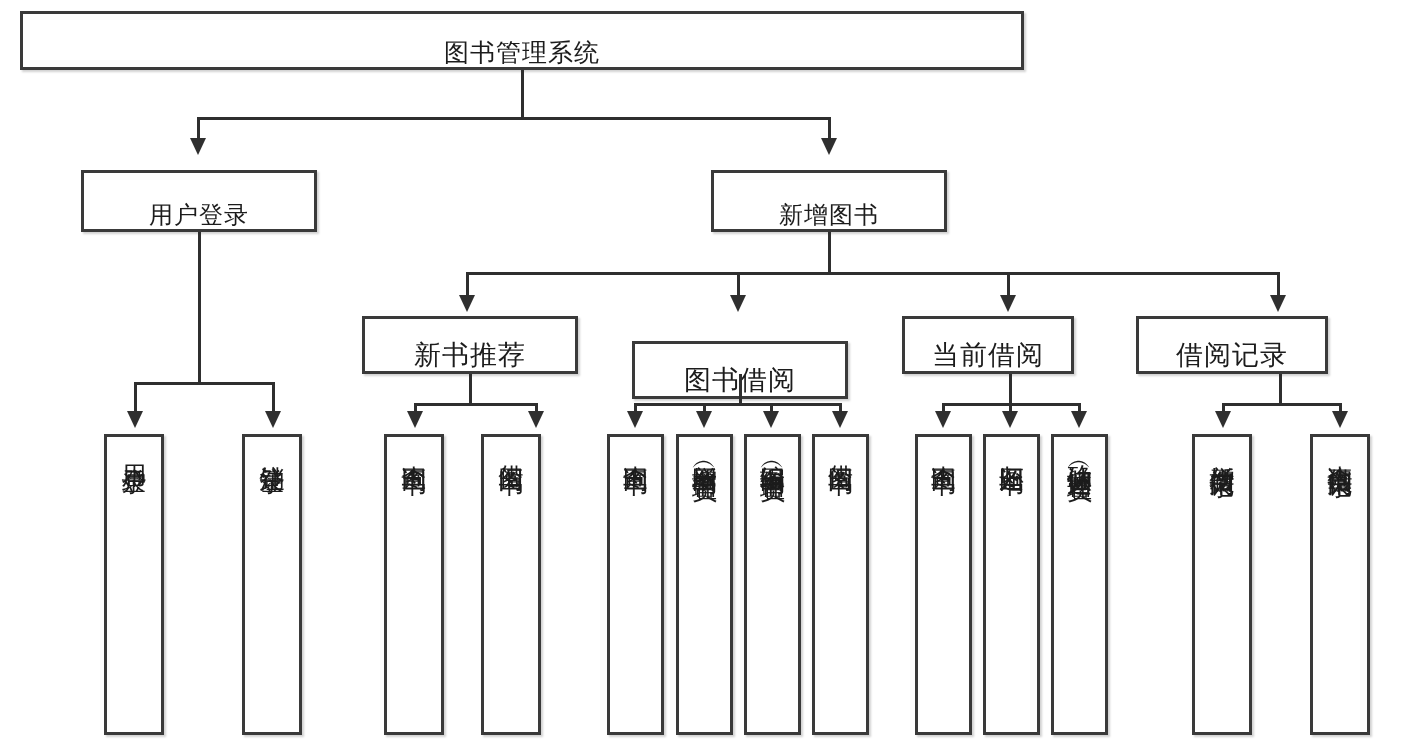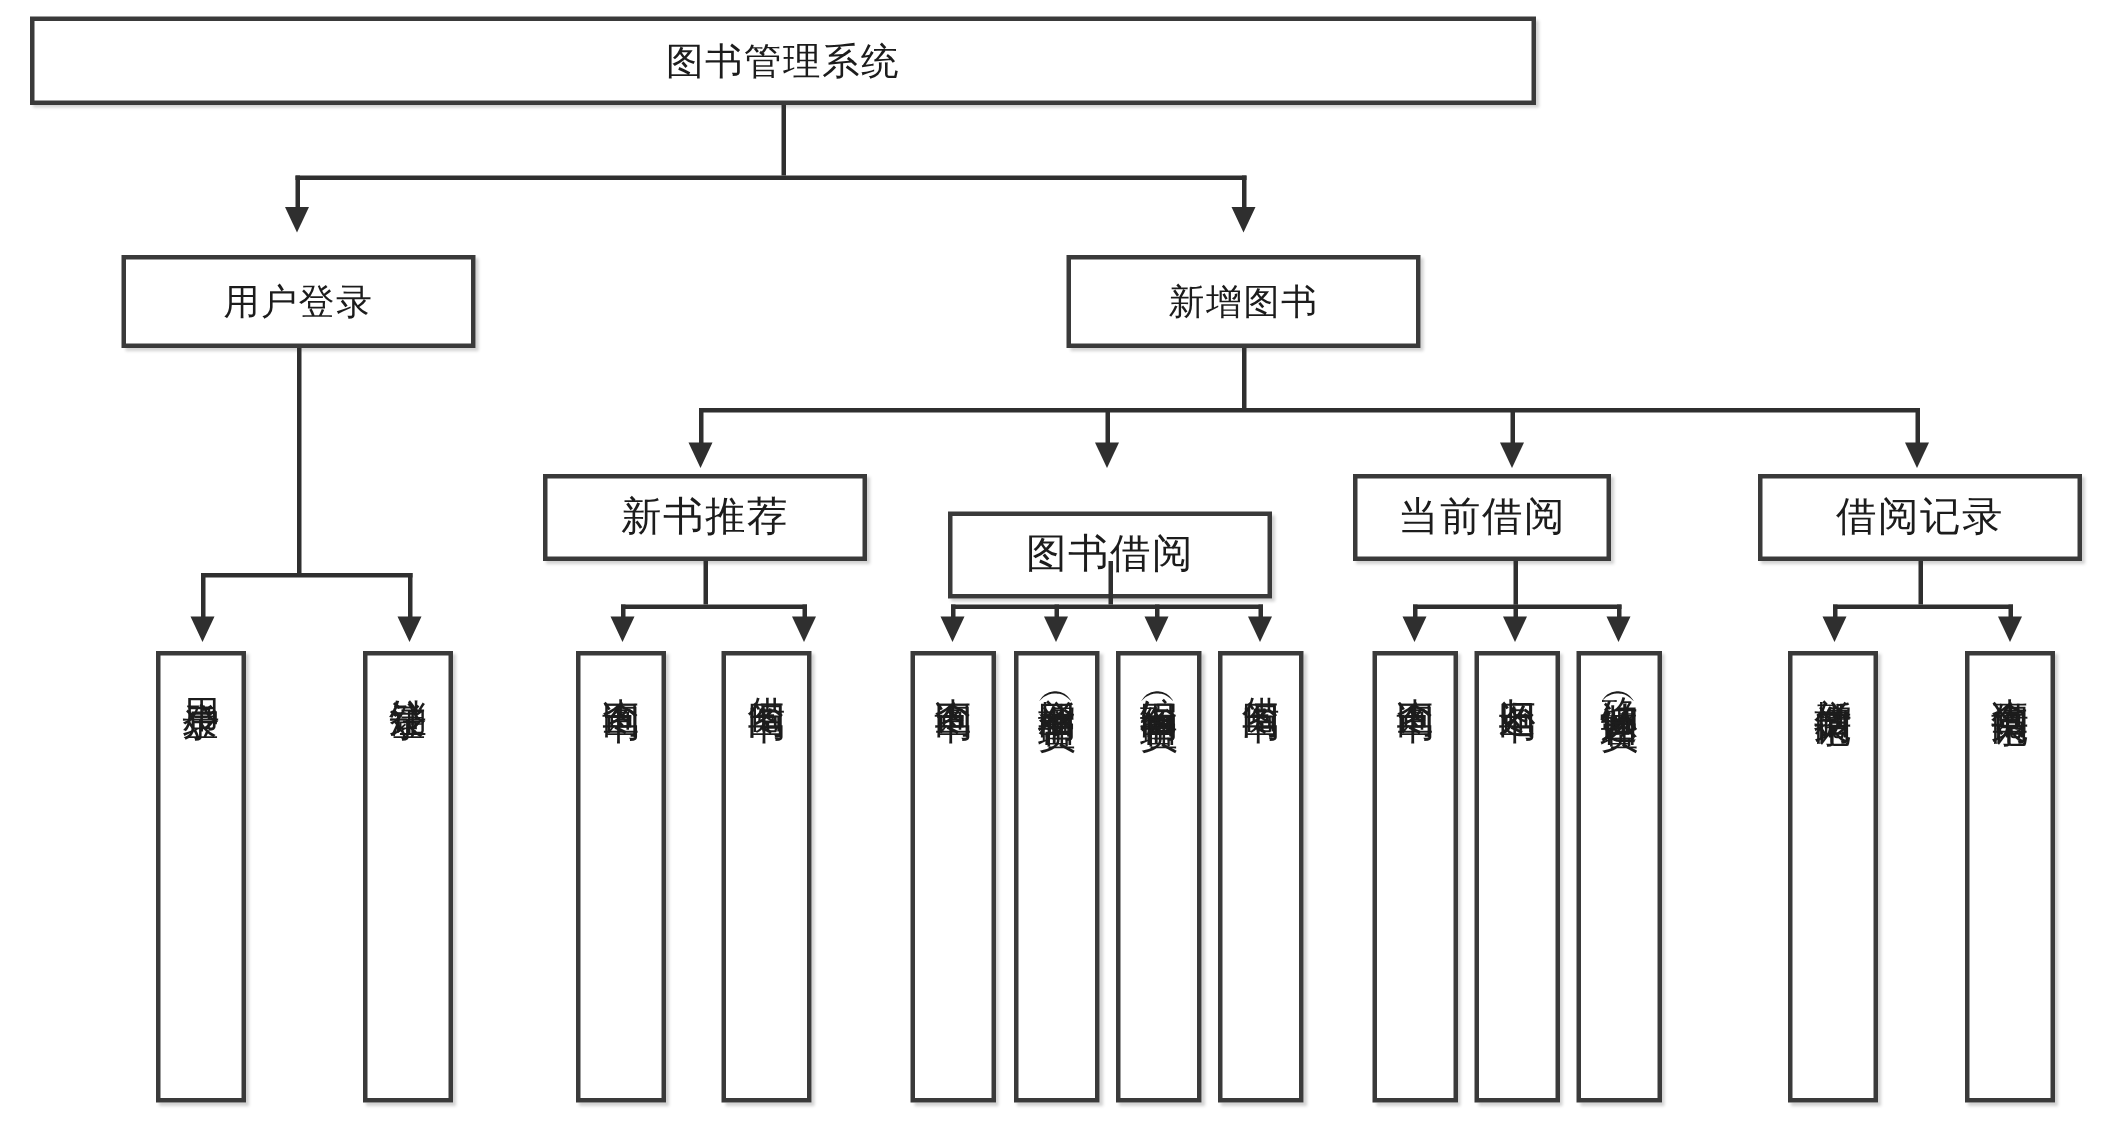--- a/index.html
+++ b/index.html
@@ -16,21 +16,21 @@
     background:#ffffff;
     overflow:hidden;
   }
   
   .node{
     position:absolute;
     box-sizing:border-box;
     border:3px solid #3a3a3a;
     background:#ffffff;
     display:flex;
-    align-items:center;
+    align-items:flex-end;
     justify-content:center;
     box-shadow:2px 2px 2px rgba(0,0,0,0.18);
   }
   .node .txt{
     display:block;
     line-height:1.18;
     letter-spacing:1px;
     white-space:nowrap;
     color:#1c1c1c;
   }
@@ -124,21 +124,21 @@
 
   <div class="node lvl2" style="left:362px;top:316px;width:216px;height:58px;">
     <span class="txt">新书推荐</span>
   </div>
   <div class="node lvl2" style="left:632px;top:316px;width:216px;height:58px;margin-top:25px;">
     <span class="txt">图书借阅</span>
   </div>
   <div class="node lvl2" style="left:902px;top:316px;width:172px;height:58px;">
     <span class="txt">当前借阅</span>
   </div>
-  <div class="node lvl2" style="left:1172px;top:316px;width:216px;height:58px;">
+  <div class="node lvl2" style="left:1136px;top:316px;width:192px;height:58px;">
     <span class="txt">借阅记录</span>
   </div>
 
   <div class="ln v" style="left:469px;top:374px;height:29px;"></div>
   <div class="ln h" style="left:414px;top:403px;width:124px;"></div>
   <div class="ln v" style="left:414px;top:403px;height:12px;"></div>
   <div class="arrow" style="left:407px;top:411px;"></div>
   <div class="ln v" style="left:535px;top:403px;height:12px;"></div>
   <div class="arrow" style="left:528px;top:411px;"></div>
 

